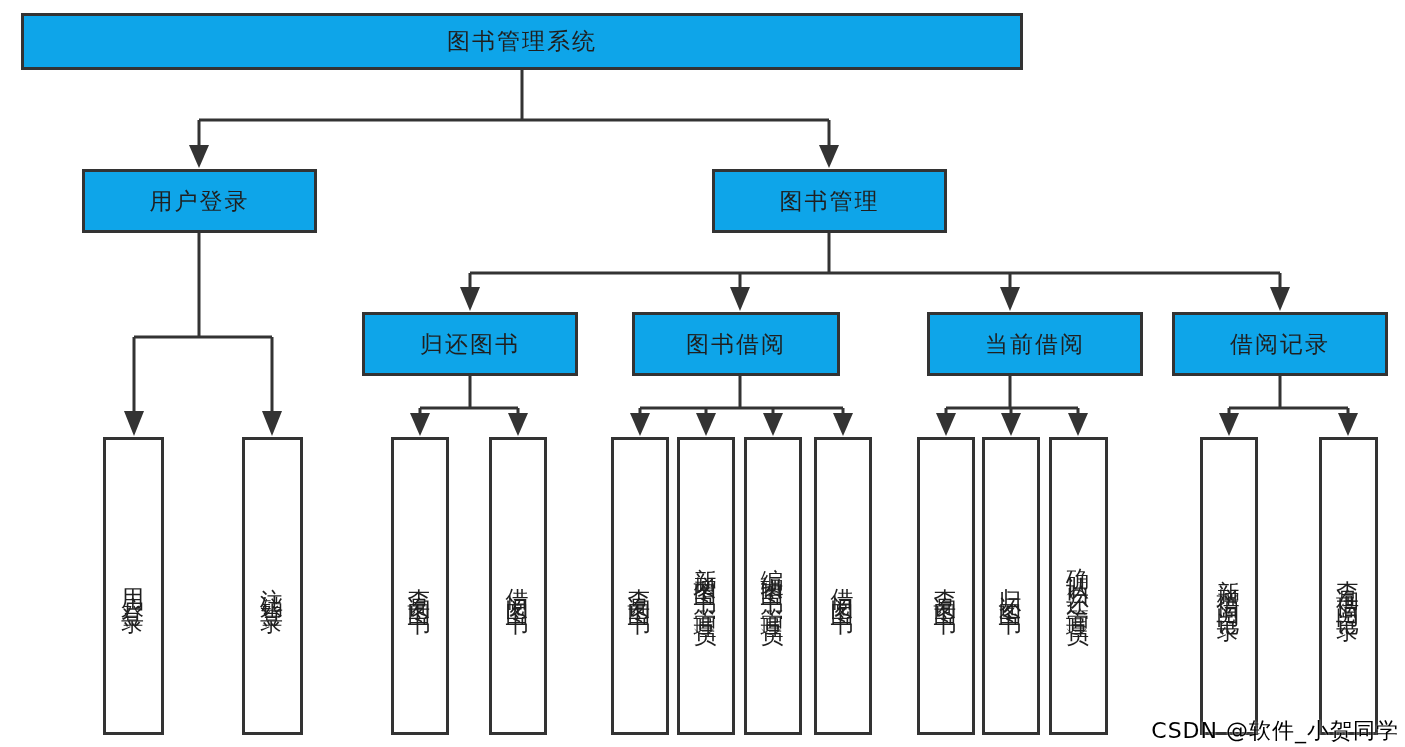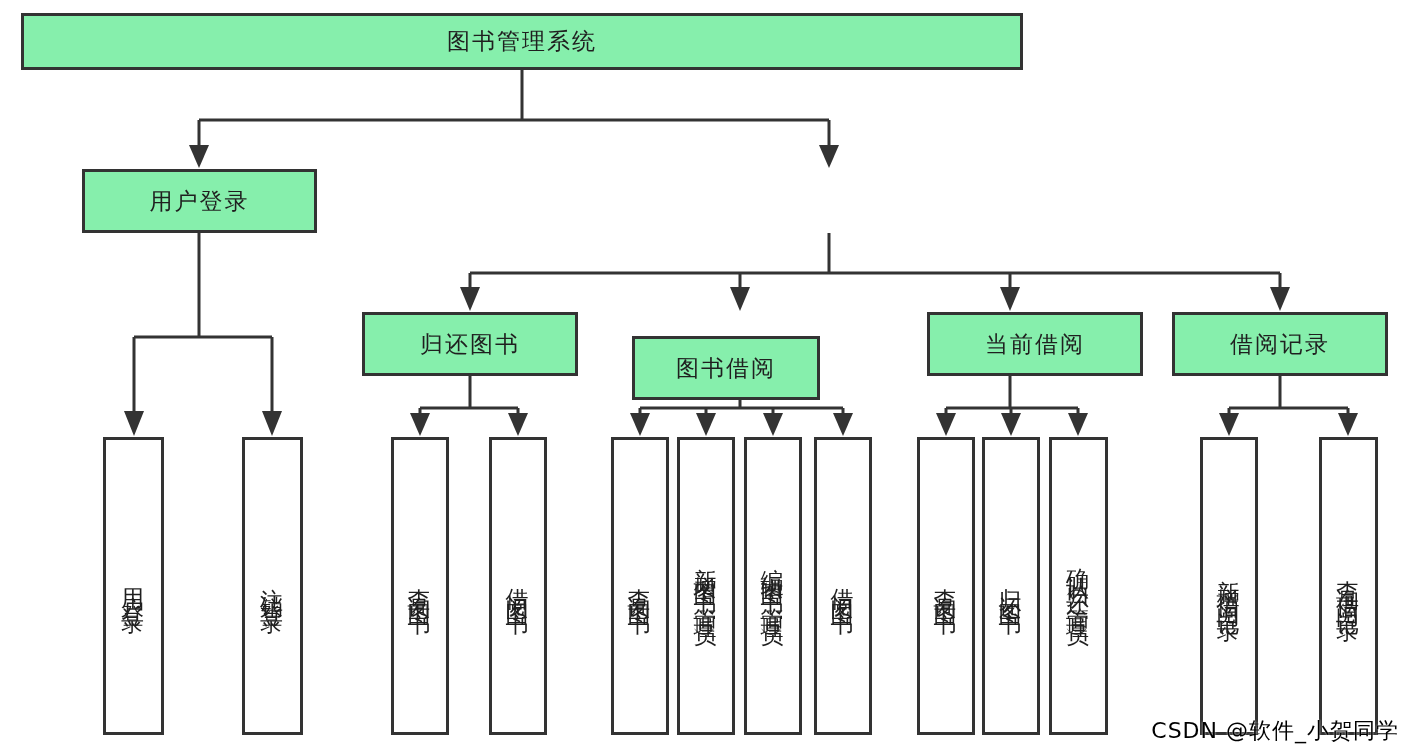--- a/index.html
+++ b/index.html
@@ -19,21 +19,21 @@
     position: absolute;
     left: 0;
     top: 0;
     width: 1405px;
     height: 747px;
   }
   .node {
     position: absolute;
     box-sizing: border-box;
     border: 3px solid #333333;
-    background: #86efac;
+    background: #0ea5e9;
     display: flex;
     align-items: center;
     justify-content: center;
     color: #1f1f1f;
     font-size: 23px;
     letter-spacing: 2px;
     white-space: nowrap;
   }
   .leaf {
     position: absolute;
@@ -100,23 +100,24 @@
     <polygon points="1068,413 1088,413 1078,436" fill="#333333"></polygon>
 
     <path d="M1280,375 V408 M1229,408 H1348 M1229,408 V416 M1348,408 V416" stroke="#333333" stroke-width="3" fill="none"></path>
     <polygon points="1219,413 1239,413 1229,436" fill="#333333"></polygon>
     <polygon points="1338,413 1358,413 1348,436" fill="#333333"></polygon>
   </svg>
 
   <div class="node" style="left:21px; top:13px; width:1002px; height:57px;">图书管理系统</div>
 
   <div class="node" style="left:82px; top:169px; width:235px; height:64px;">用户登录</div>
+  <div class="node" style="left:712px; top:169px; width:235px; height:64px;">图书管理</div>
 
   <div class="node" style="left:362px; top:312px; width:216px; height:64px;">归还图书</div>
-  <div class="node" style="left:632px; top:312px; width:188px; height:64px;margin-top:24px;">图书借阅</div>
+  <div class="node" style="left:632px; top:312px; width:208px; height:64px;">图书借阅</div>
   <div class="node" style="left:902px; top:312px; width:216px; height:64px;margin-left:25px;">当前借阅</div>
   <div class="node" style="left:1172px; top:312px; width:216px; height:64px;">借阅记录</div>
 
   <div class="leaf" style="left:103px; width:61px;">用户登录</div>
   <div class="leaf" style="left:242px; width:61px;">注销登录</div>
 
   <div class="leaf" style="left:391px; width:58px;">查询图书</div>
   <div class="leaf" style="left:489px; width:58px;">借阅图书</div>
 
   <div class="leaf" style="left:611px; width:58px;">查询图书</div>

